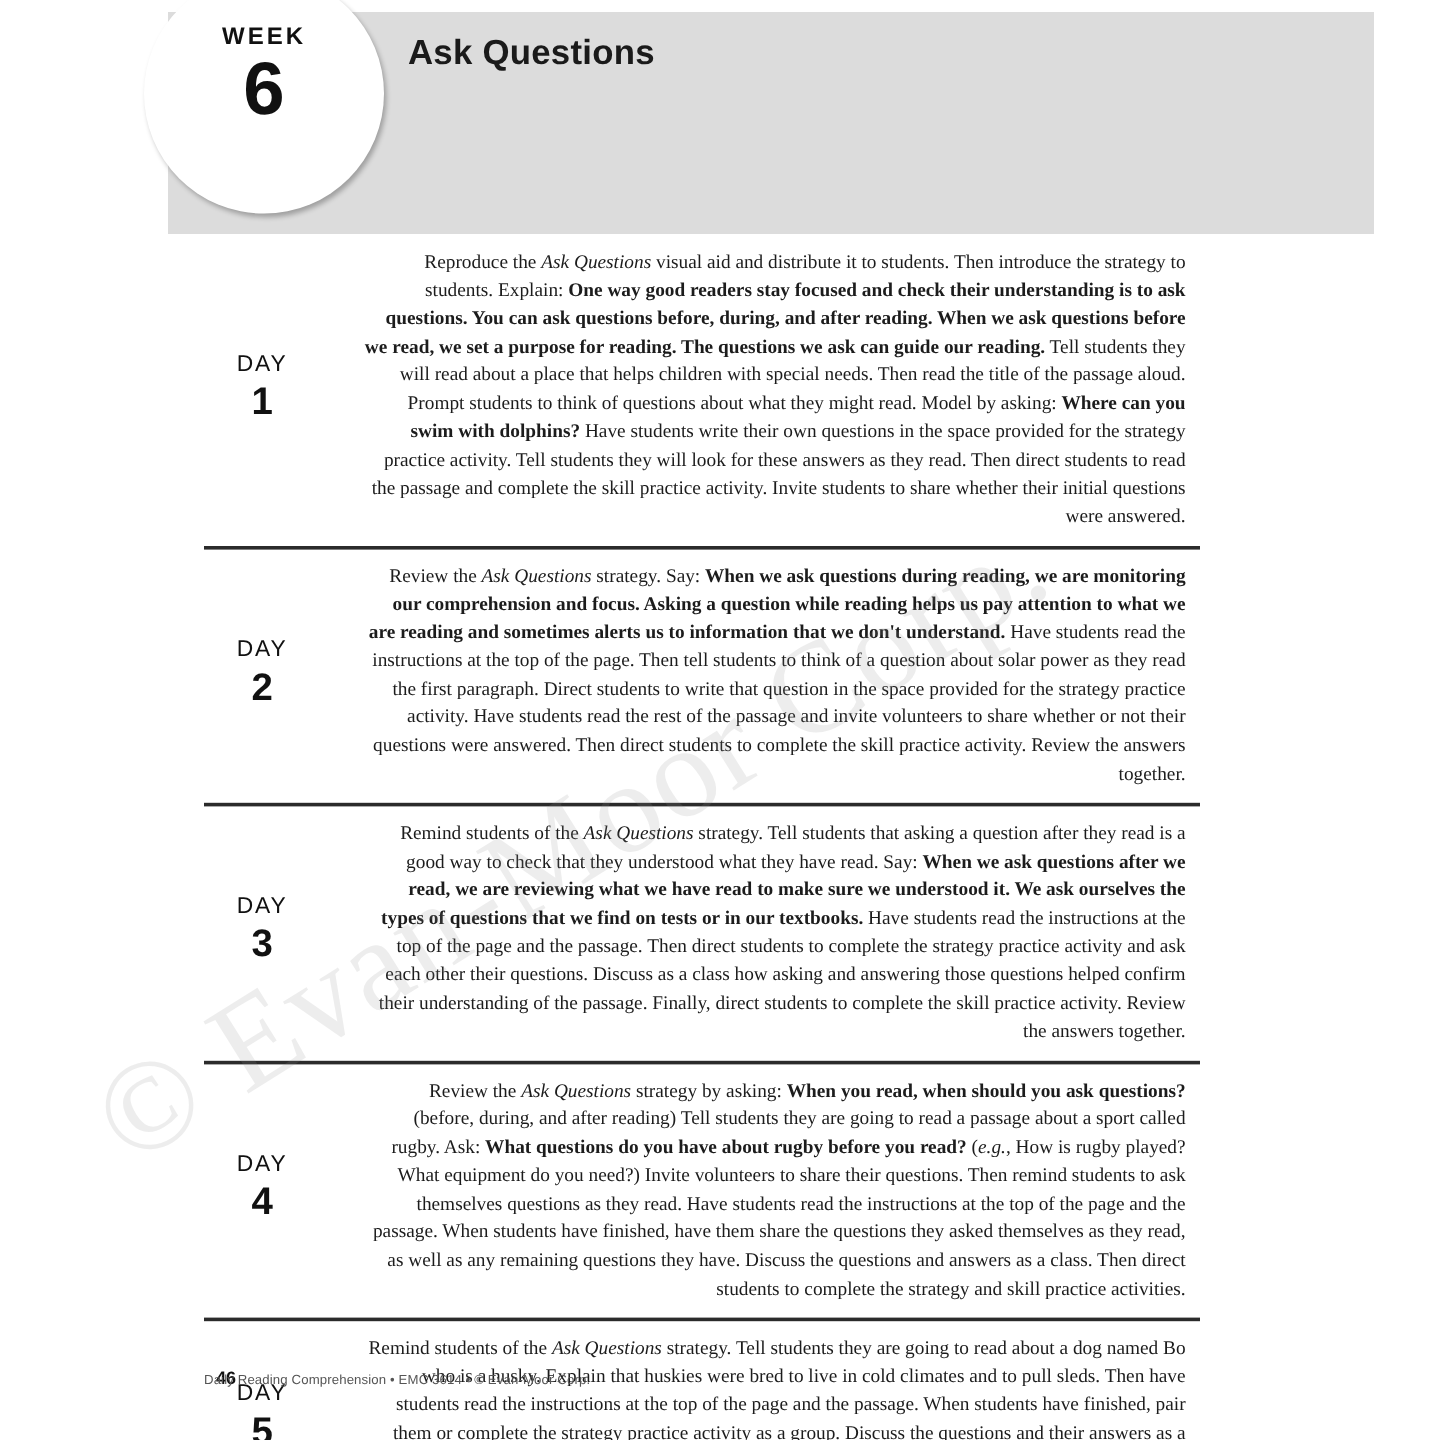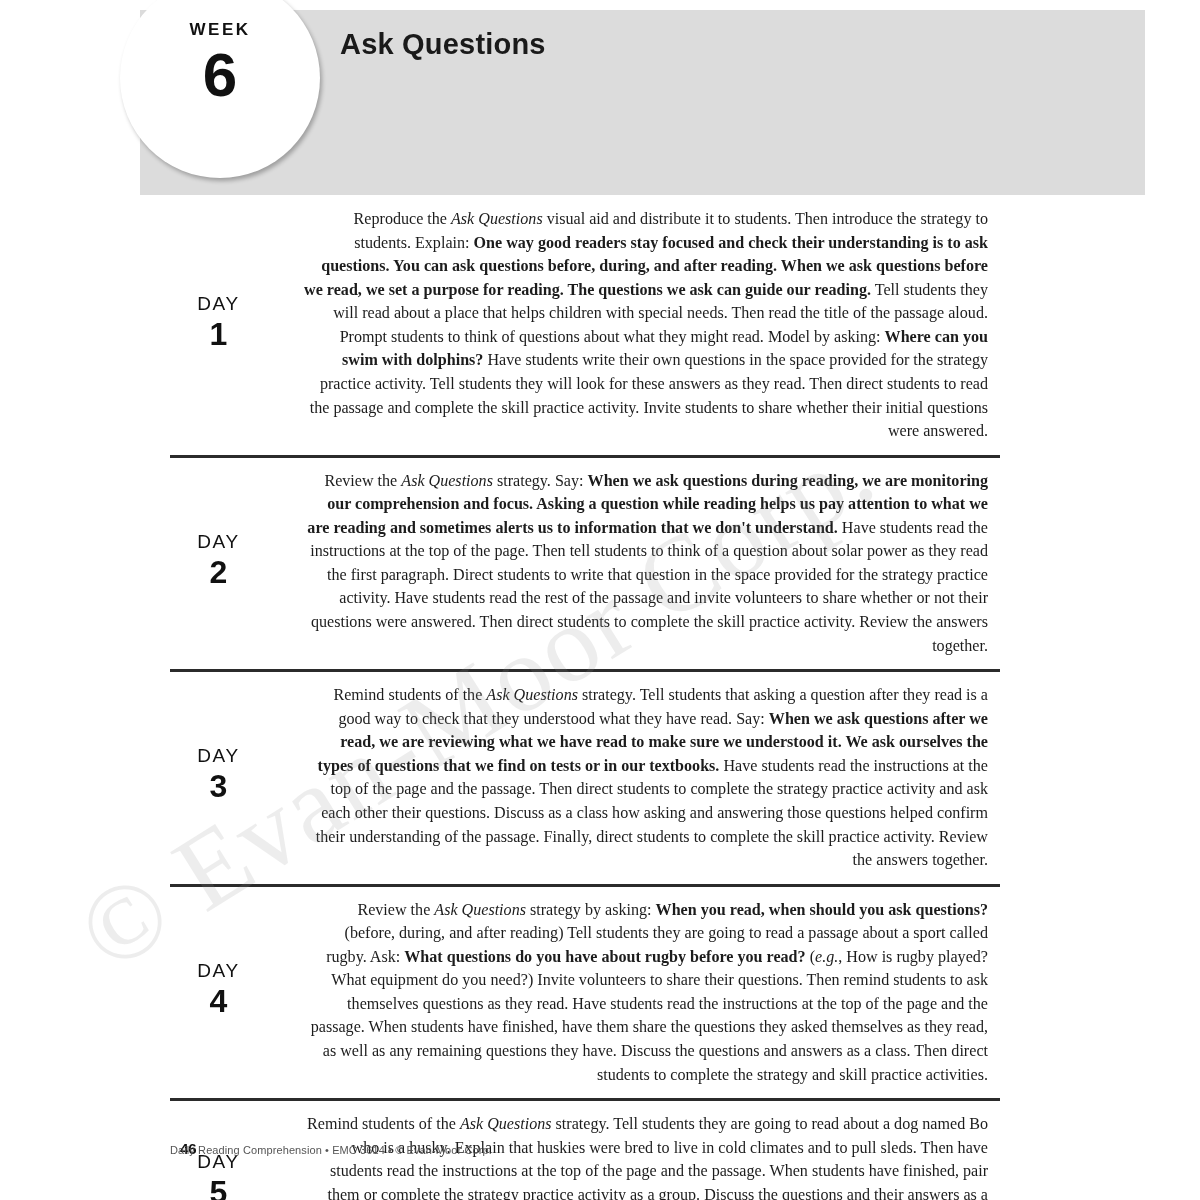--- a/index.html
+++ b/index.html
@@ -70,21 +70,21 @@
     box-shadow: 2px 3px 4px rgba(0,0,0,0.28);
     z-index: 3;
   }
   .week-label {
     position: absolute;
     left: 0; right: 0;
     top: 42px;
     text-align: center;
     font-family: "Liberation Sans", sans-serif;
     font-weight: bold;
-    font-size: 17px;
+    font-size: 20px;
     letter-spacing: 2.5px;
     color: #111111;
   }
   .week-number {
     position: absolute;
     left: 0; right: 0;
     top: 66px;
     text-align: center;
     font-family: "Liberation Sans", sans-serif;
     font-weight: bold;

